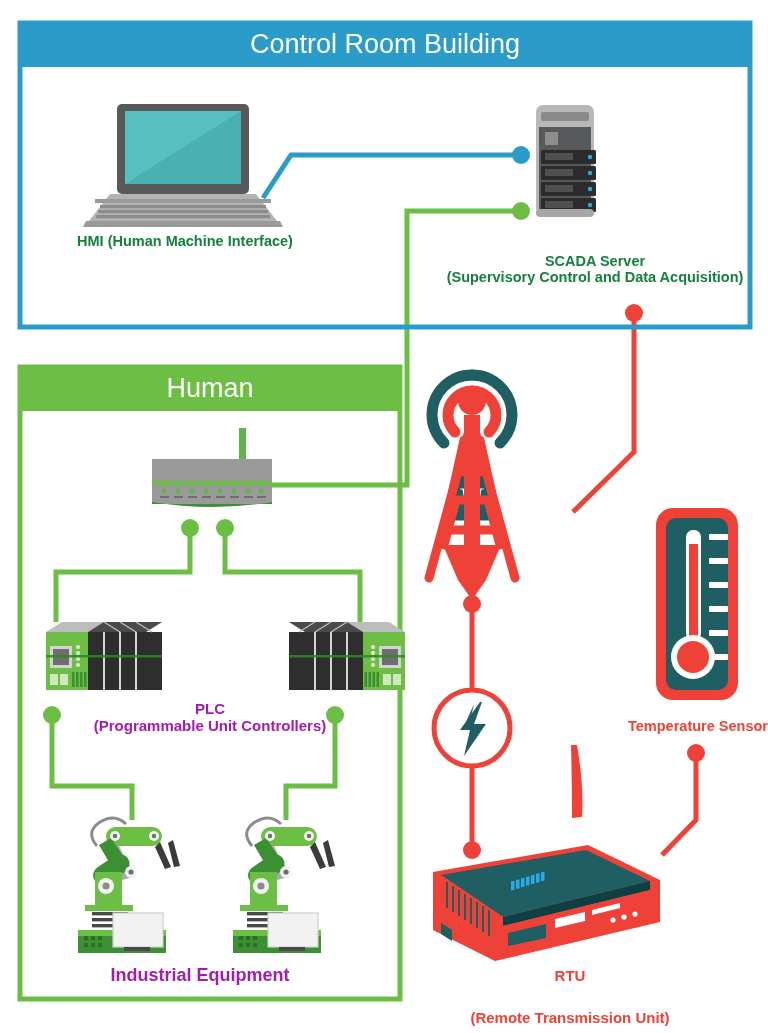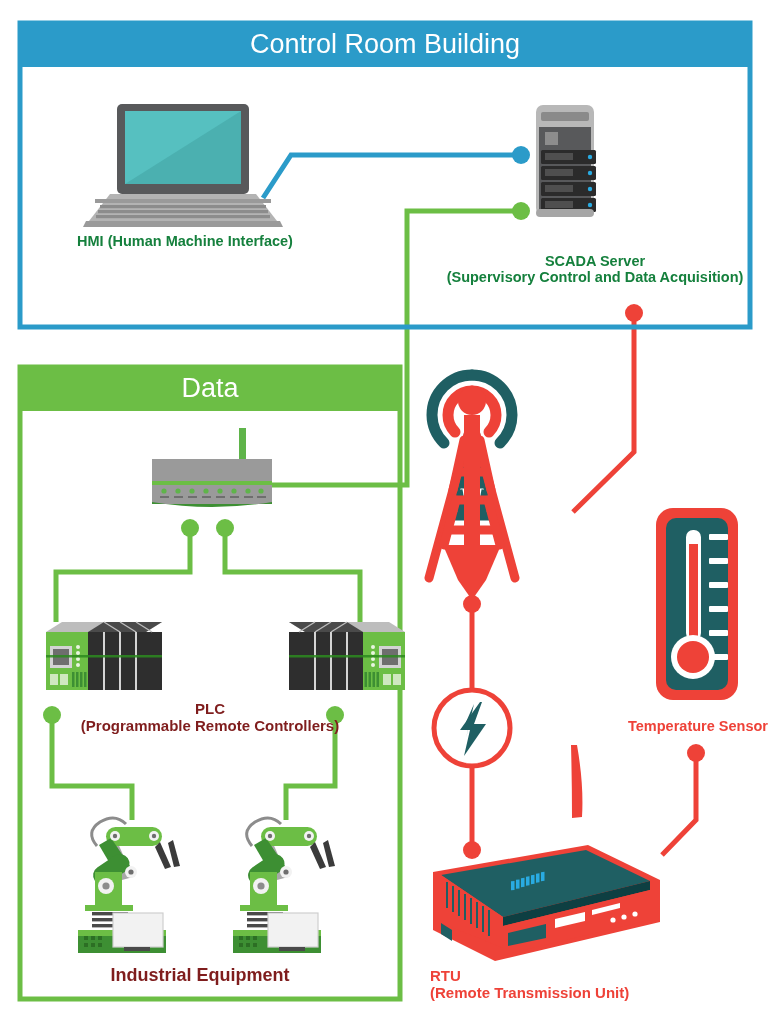--- a/index.html
+++ b/index.html
@@ -3,21 +3,21 @@
 <meta charset="utf-8">
 <style>
   html,body{margin:0;padding:0;background:#ffffff;}
   body{width:768px;height:1033px;position:relative;overflow:hidden;
        font-family:"Liberation Sans",sans-serif;}
   #stage{position:absolute;left:0;top:0;width:768px;height:1033px;}
   svg{position:absolute;left:0;top:0;}
   .lbl{position:absolute;text-align:center;font-weight:bold;line-height:1.22;
        white-space:pre;}
   .lbl-blue{color:#15803d;}
-  .lbl-green{color:#7f1d1d;}
+  .lbl-green{color:#a21caf;}
   .lbl-red{color:#ee4238;}
   .boxtitle{position:absolute;text-align:center;color:#ffffff;
             font-weight:normal;}
 </style>
 </head>
 <body>
 
 <div id="stage">
 
 <svg width="768" height="1033">
@@ -57,21 +57,21 @@
     <rect x="20" y="23" width="730" height="44" fill="#2b9bc9"></rect>
   </g>
 
   <g>
     <rect x="20" y="367" width="380" height="632" fill="none" stroke="#6cbe45" stroke-width="5"></rect>
     <rect x="20" y="367" width="380" height="44" fill="#6cbe45"></rect>
   </g>
 </svg>
 
 <div class="boxtitle" style="left:20px;top:29px;width:730px;font-size:27px;">Control Room Building</div>
-<div class="boxtitle" style="left:20px;top:373px;width:380px;font-size:27px;">Data</div>
+<div class="boxtitle" style="left:20px;top:373px;width:380px;font-size:27px;">Human</div>
 
 <svg width="768" height="1033">
 
   <g>
     <rect x="117" y="104" width="132" height="90" rx="5" fill="#58595b"></rect>
     <rect x="125" y="111" width="116" height="73" fill="#56c0c0"></rect>
     <polygon points="125,184 241,111 241,184" fill="#4bb0b0"></polygon>
     <path d="M110,194 L256,194 L277,221 L89,221 Z" fill="#b3b3b3"></path>
     <rect x="95" y="199" width="176" height="4" fill="#9a9a9a"></rect>
     <g fill="#8c8c8c">
@@ -389,25 +389,25 @@
 
 <div class="lbl lbl-blue" style="left:25px;top:233px;width:320px;font-size:14.5px;">HMI (Human Machine Interface)</div>
 
 <div style="position:absolute;left:420px;top:253px;width:350px;text-align:center;">
   <div class="lbl-blue" style="font-size:14.5px;font-weight:bold;">SCADA Server</div>
   <div class="lbl-blue" style="font-size:14.5px;font-weight:bold;">(Supervisory Control and Data Acquisition)</div>
 </div>
 
 <div style="position:absolute;left:40px;top:700px;width:340px;text-align:center;">
   <div class="lbl-green" style="font-size:15px;font-weight:bold;">PLC</div>
-  <div class="lbl-green" style="font-size:15px;font-weight:bold;">(Programmable Remote Controllers)</div>
+  <div class="lbl-green" style="font-size:15px;font-weight:bold;">(Programmable Unit Controllers)</div>
 </div>
 
 <div class="lbl lbl-green" style="left:30px;top:965px;width:340px;font-size:18px;">Industrial Equipment</div>
 
 <div class="lbl lbl-red" style="left:610px;top:718px;width:176px;font-size:14.5px;">Temperature Sensor</div>
 
-<div style="position:absolute;left:430px;top:967px;width:280px;text-align:left;">
+<div style="position:absolute;left:430px;top:967px;width:280px;text-align:center;">
   <div class="lbl-red" style="font-size:15px;font-weight:bold;">RTU</div>
-  <div class="lbl-red" style="font-size:15px;font-weight:bold;">(Remote Transmission Unit)</div>
+  <div class="lbl-red" style="font-size:15px;font-weight:bold;margin-top:25px;">(Remote Transmission Unit)</div>
 </div>
 
 </div>
 
 </body></html>

